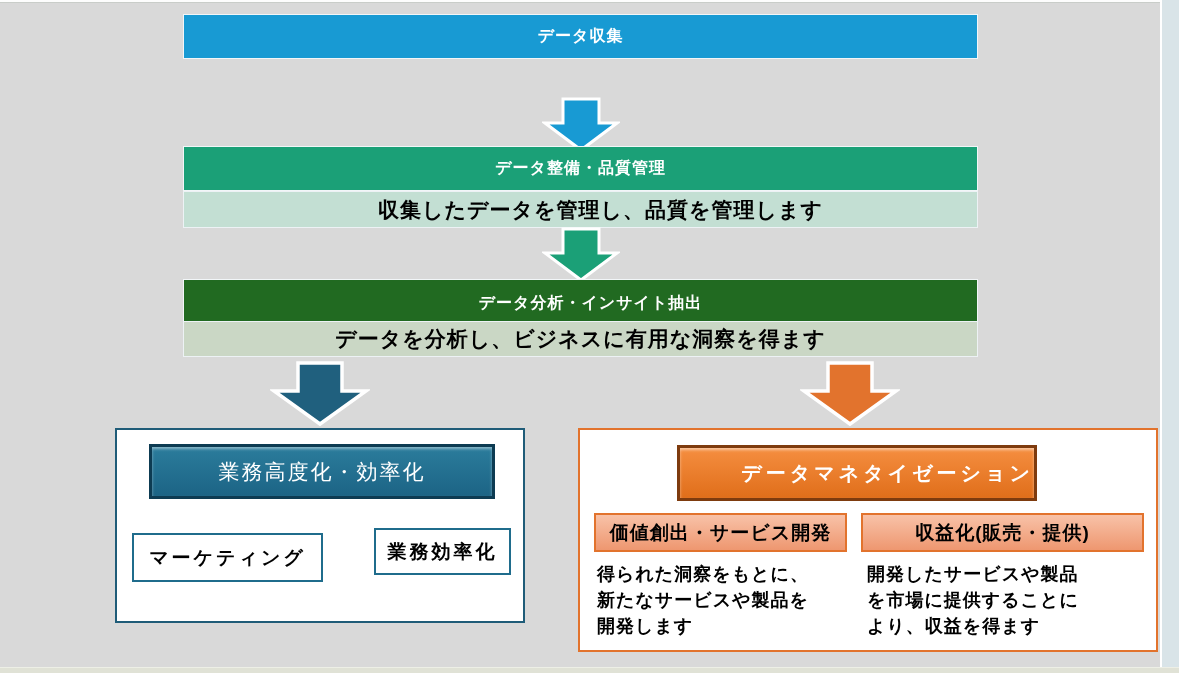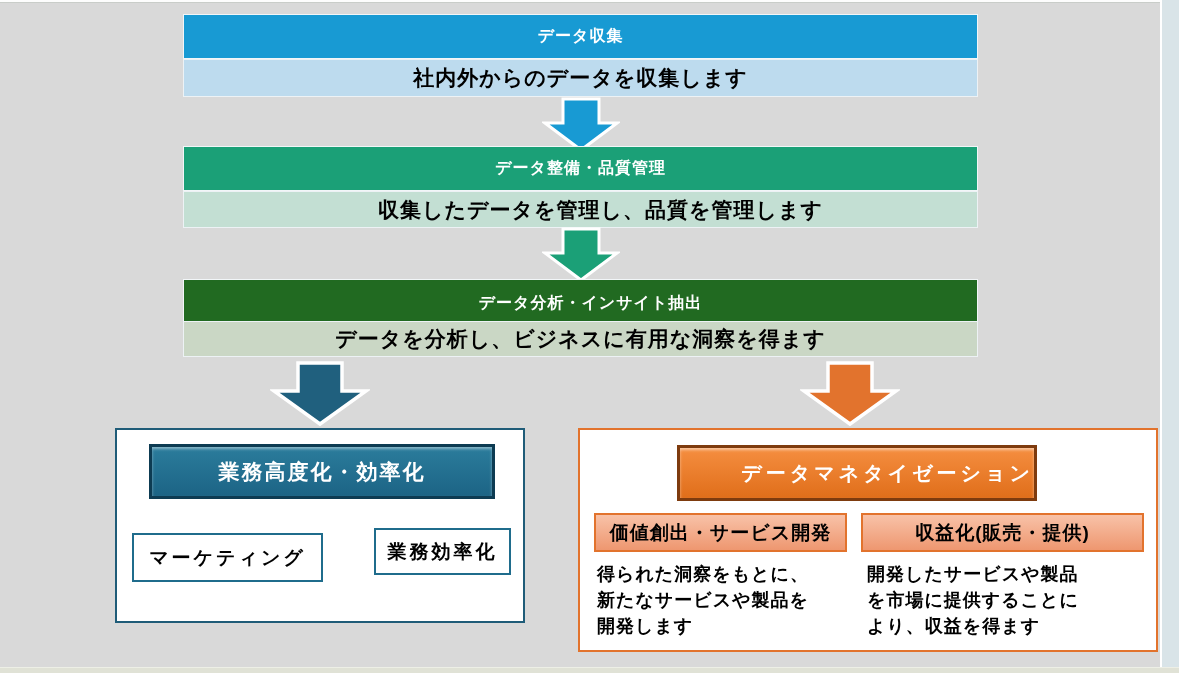--- a/index.html
+++ b/index.html
@@ -47,21 +47,21 @@
   
   .panel-left {
     position: absolute; left: 115px; top: 428px; width: 410px; height: 195px;
     background: #FFFFFF; border: 2px solid #1F5C78;
   }
   .teal-button {
     position: absolute; left: 32px; top: 14px; width: 346px; height: 55px;
     background: linear-gradient(#2B7C9C, #1C6485);
     border: 3px solid #0D3B52;
     box-shadow: inset 0 2px 3px rgba(255,255,255,0.45);
-    color: #FFFFFF; font-weight: bold; font-size: 21px; letter-spacing: 2px;
+    color: #FFFFFF; font-weight: normal; font-size: 21px; letter-spacing: 2px;
     display: flex; align-items: center; justify-content: center;
   }
   .white-chip {
     position: absolute; background: #FFFFFF; border: 2px solid #1F6C8C;
     color: #000000; font-weight: bold; font-size: 19px; letter-spacing: 3px;
     display: flex; align-items: center; justify-content: center;
   }
   .chip-1 { left: 15px;  top: 103px; width: 191px; height: 49px; }
   .chip-2 { left: 257px; top: 98px;  width: 137px; height: 47px; }
 
@@ -97,23 +97,20 @@
 </head>
 <body>
 
 <div class="slide">
   <div class="top-strip"></div>
   <div class="right-strip"></div>
   <div class="bottom-strip"></div>
 
   <div class="bar bar-header s1-header">
     <span>データ収集</span>
-  </div>
-  <div class="bar bar-body s1-body">
-    <span>社内外からのデータを収集します</span>
   </div>
 
   <div class="arrow arrow-1">
     <svg width="78" height="56" viewBox="0 0 78 56">
       <polygon points="21,2 57,2 57,26 75,26 39,53 3,26 21,26" fill="#189AD3" stroke="#FFFFFF" stroke-width="3" stroke-linejoin="miter"></polygon>
     </svg>
   </div>
 
   <div class="bar bar-header s2-header">
     <span>データ整備・品質管理</span>

